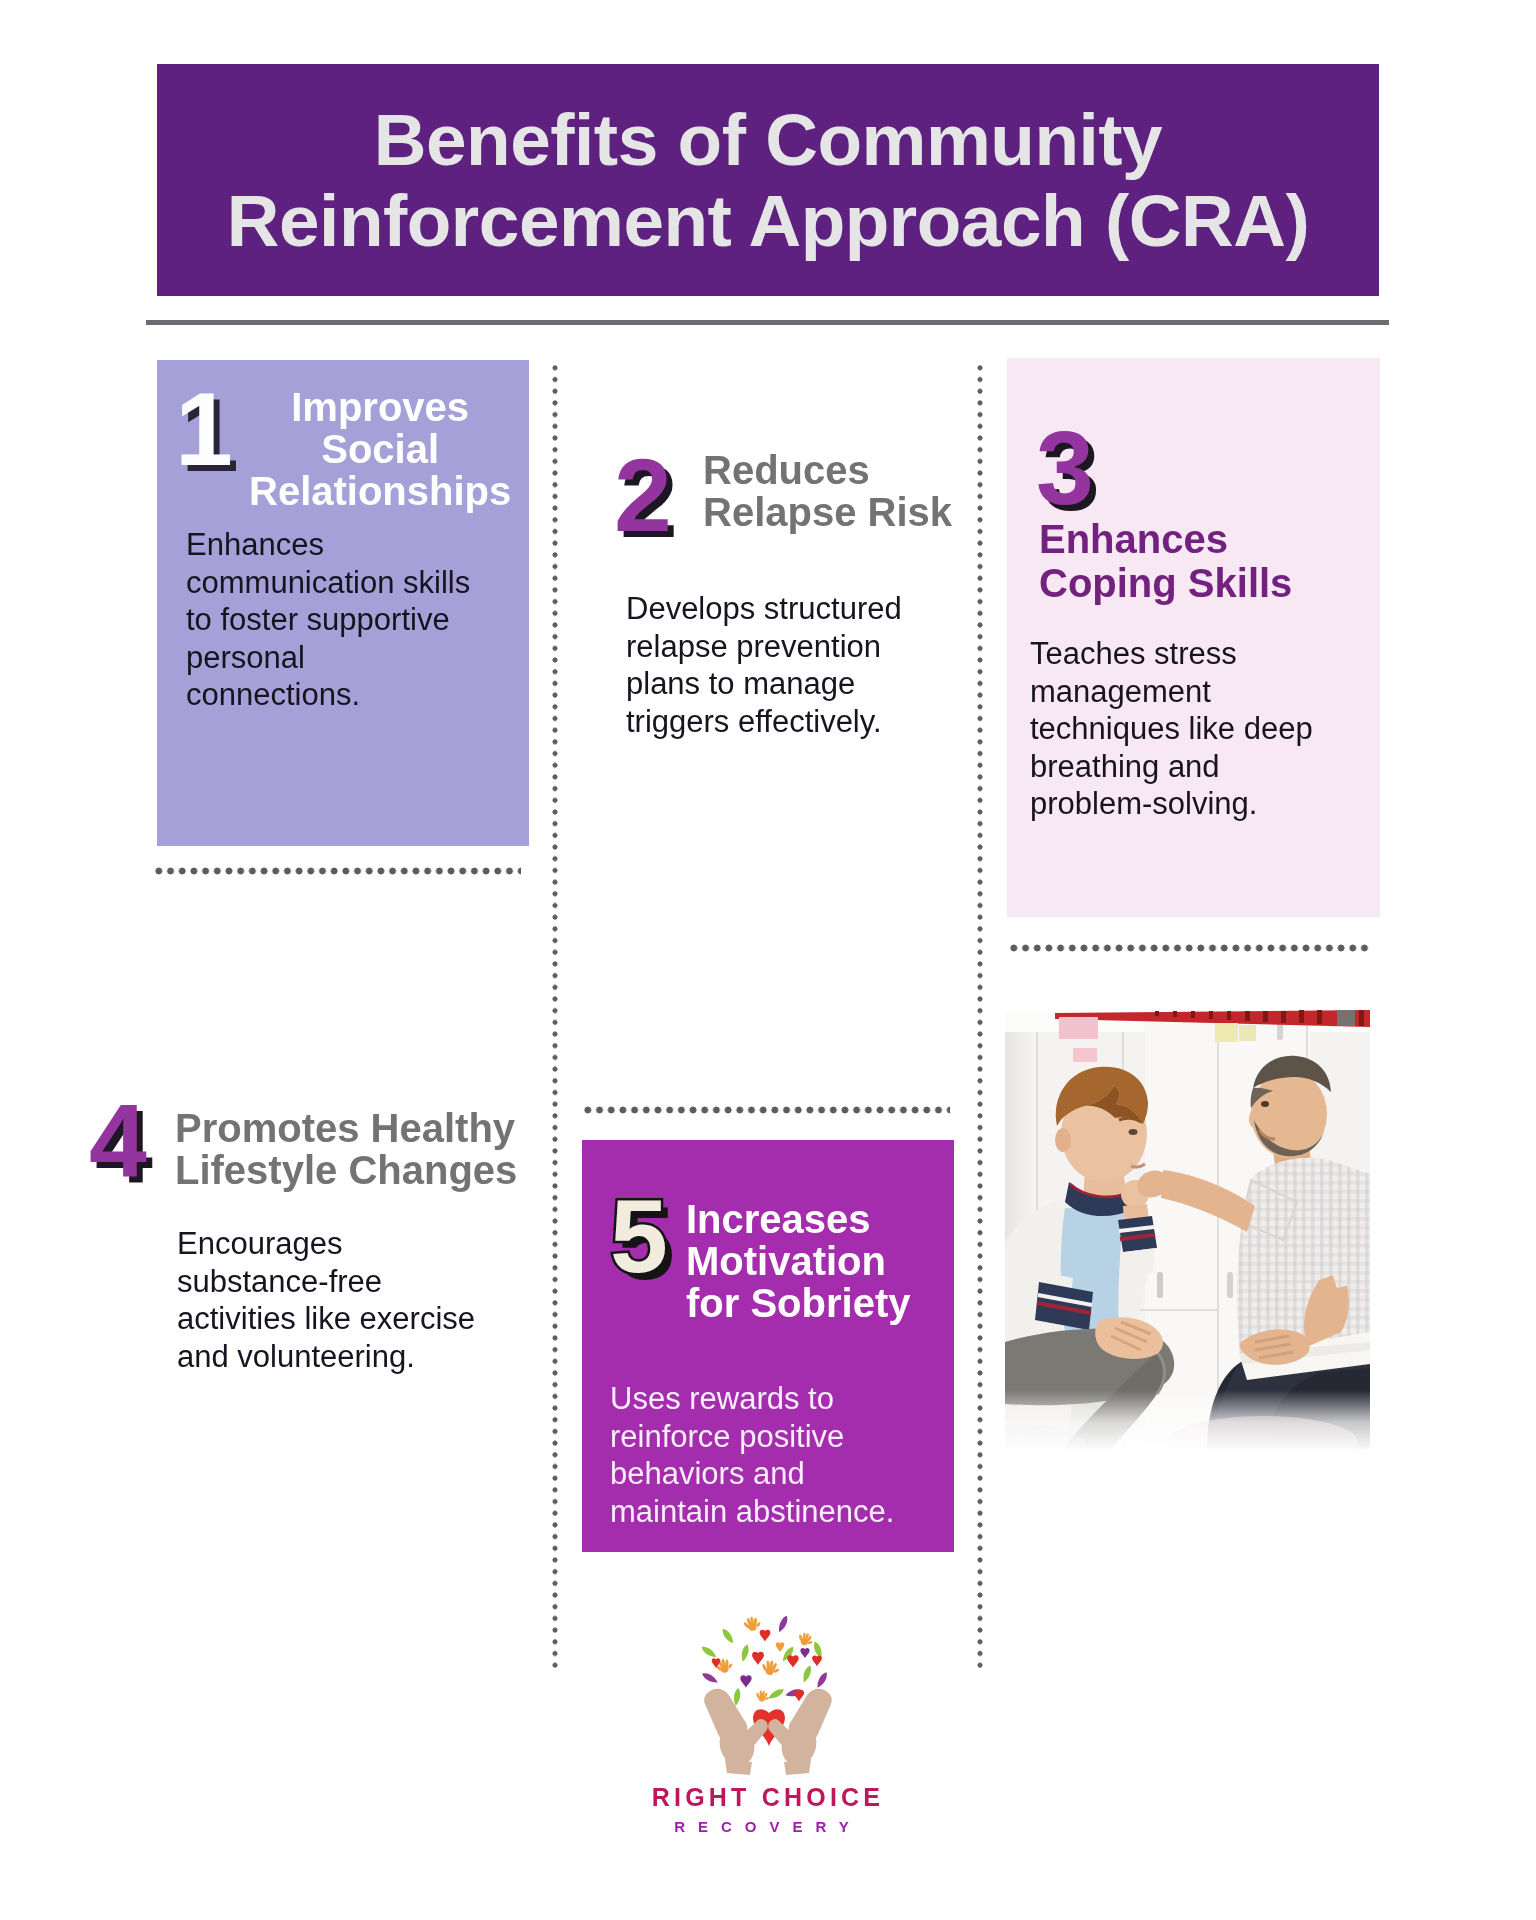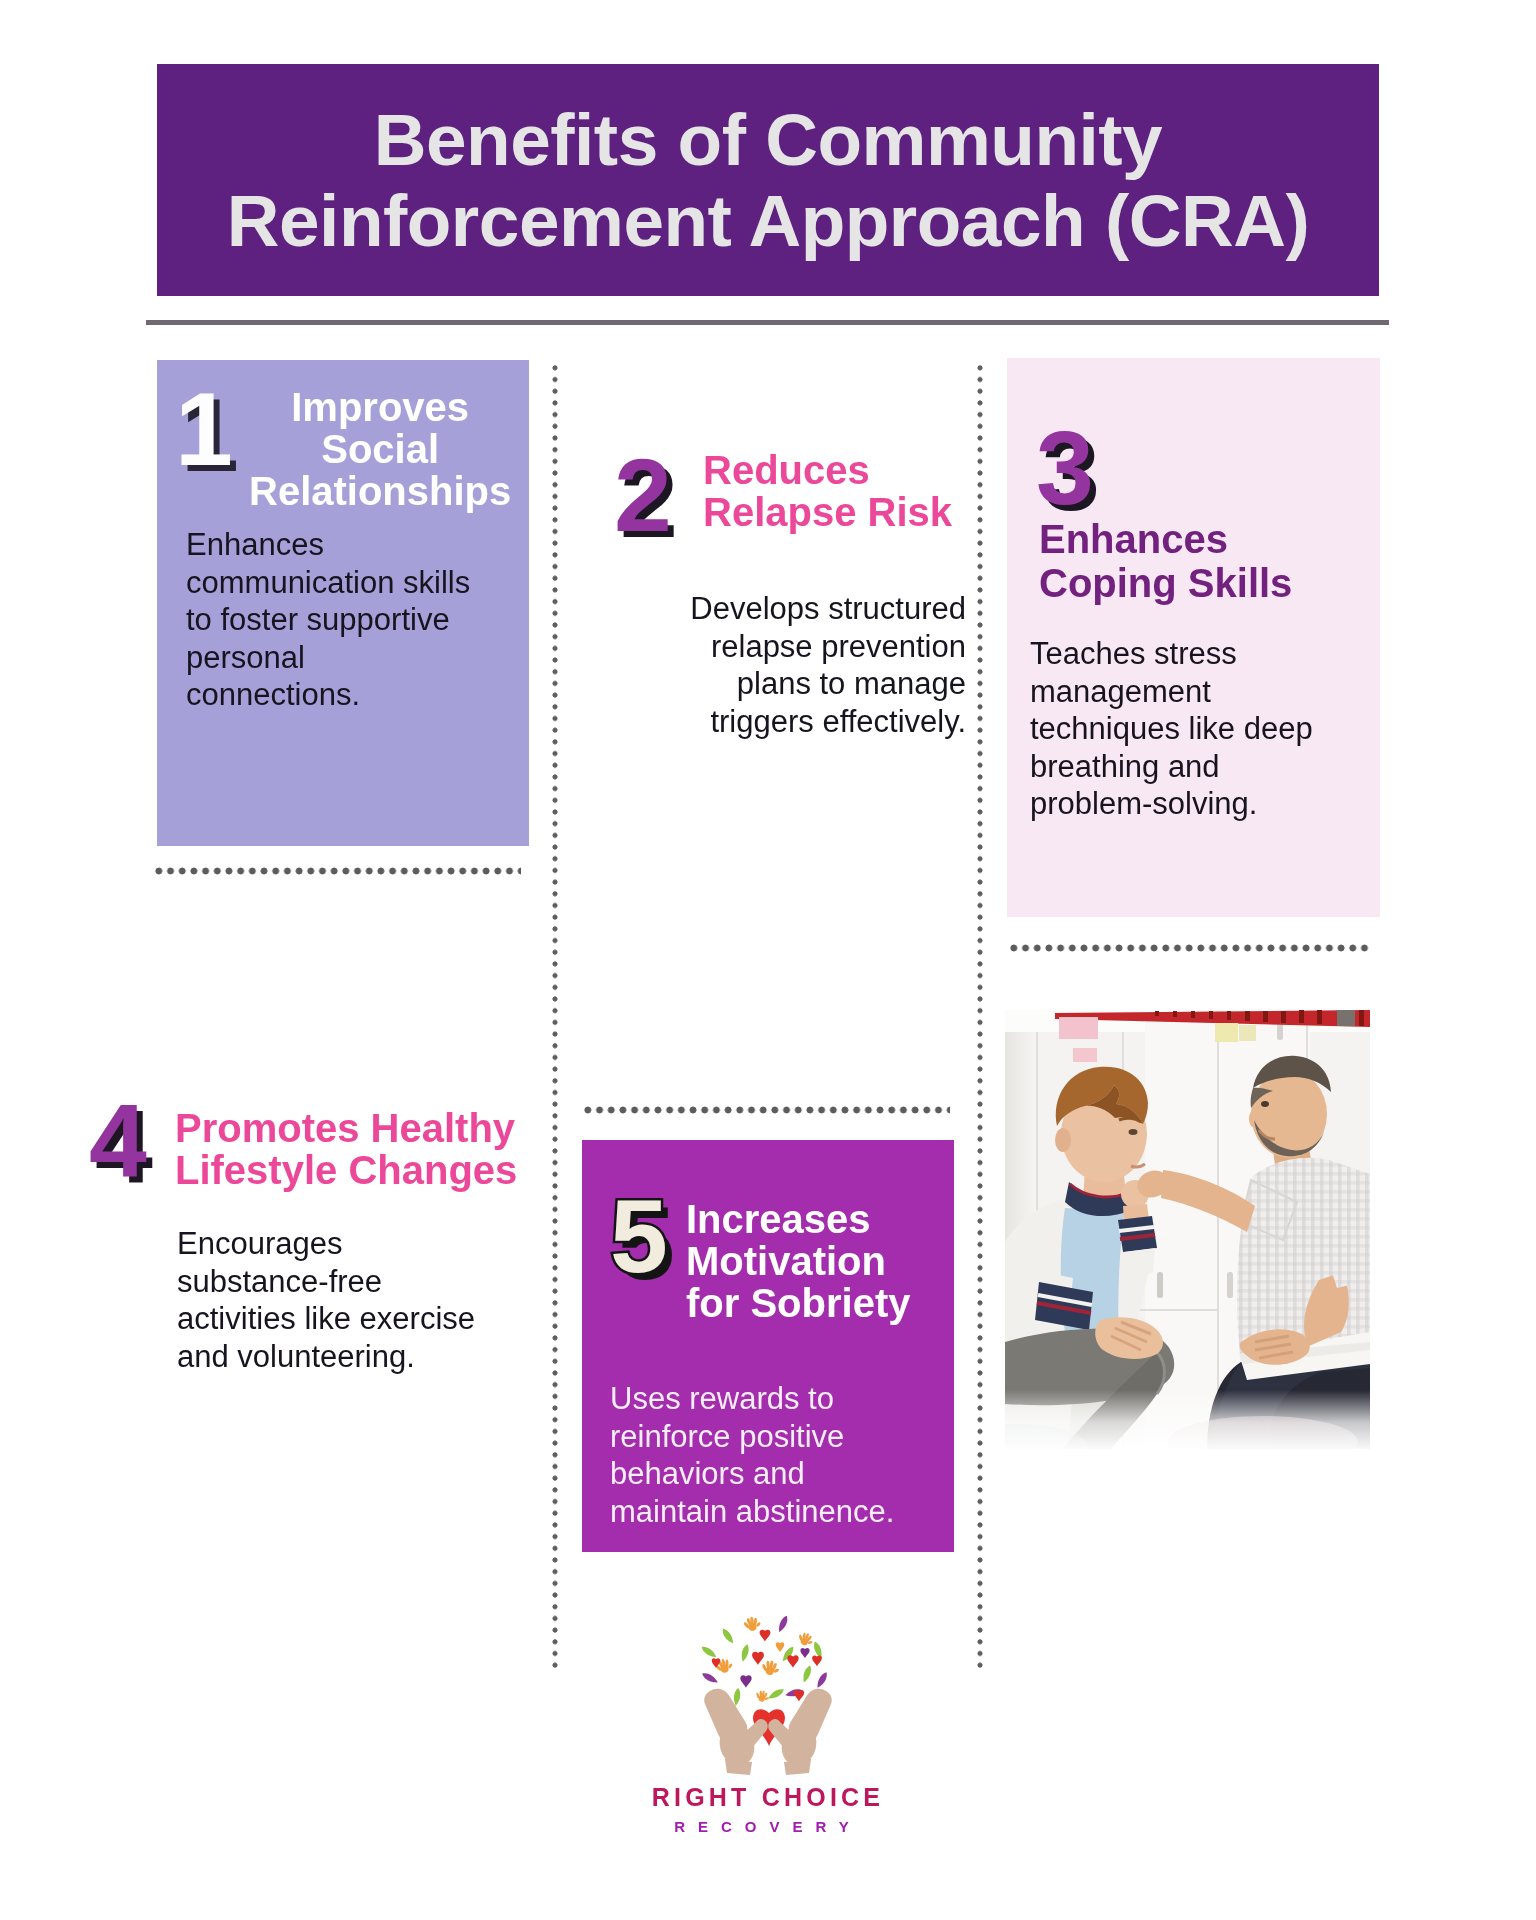--- a/index.html
+++ b/index.html
@@ -27,21 +27,21 @@
   .card5{left:582px;top:1140px;width:372px;height:412px;background:#a32dac;}
 
   .big-num{font-weight:bold;font-size:104px;line-height:1;}
   .num-white{color:#fdfdfd;text-shadow:6px 6px 0 #2a2438;}
   .num-purple{color:#94359f;text-shadow:6px 6px 0 #1c1722;}
   .num-cream{color:#f2ecdf;-webkit-text-stroke:5px #141414;paint-order:stroke fill;
              text-shadow:7px 7px 0 #141414;}
 
   .h-title{font-weight:bold;font-size:40px;line-height:42px;white-space:pre-line;}
   .h-white{color:#ffffff;}
-  .h-black{color:#ec4899;}
+  .h-black{color:#737373;}
   .h-purple{color:#72217f;line-height:44px;}
 
   .body-txt{font-size:31px;line-height:37.5px;white-space:pre-line;color:#17141f;}
   .body-white{color:#f8eefa;}
 
   
   .brand-line1{color:#be185d;font-weight:bold;font-size:25px;letter-spacing:4.2px;text-align:center;}
   .brand-line2{color:#a21caf;font-size:15px;letter-spacing:13px;text-align:center;font-weight:bold;}
 </style>
 </head>
@@ -69,21 +69,21 @@
     <div class="abs body-txt" style="left:29px;top:166px;width:335px;">Enhances
 communication skills
 to foster supportive
 personal
 connections.</div>
   </div>
 
   <div class="abs big-num num-purple" style="left:614px;top:443px;">2</div>
   <div class="abs h-title h-black" style="left:703px;top:449px;">Reduces
 Relapse Risk</div>
-  <div class="abs body-txt" style="left:626px;top:590px;width:340px;text-align:right;">Develops structured
+  <div class="abs body-txt" style="left:626px;top:590px;width:340px;">Develops structured
 relapse prevention
 plans to manage
 triggers effectively.</div>
 
   <div class="abs card card3">
     <div class="abs big-num num-purple" style="left:29px;top:58px;">3</div>
     <div class="abs h-title h-purple" style="left:32px;top:159px;">Enhances
 Coping Skills</div>
     <div class="abs body-txt" style="left:23px;top:277px;width:340px;">Teaches stress
 management

